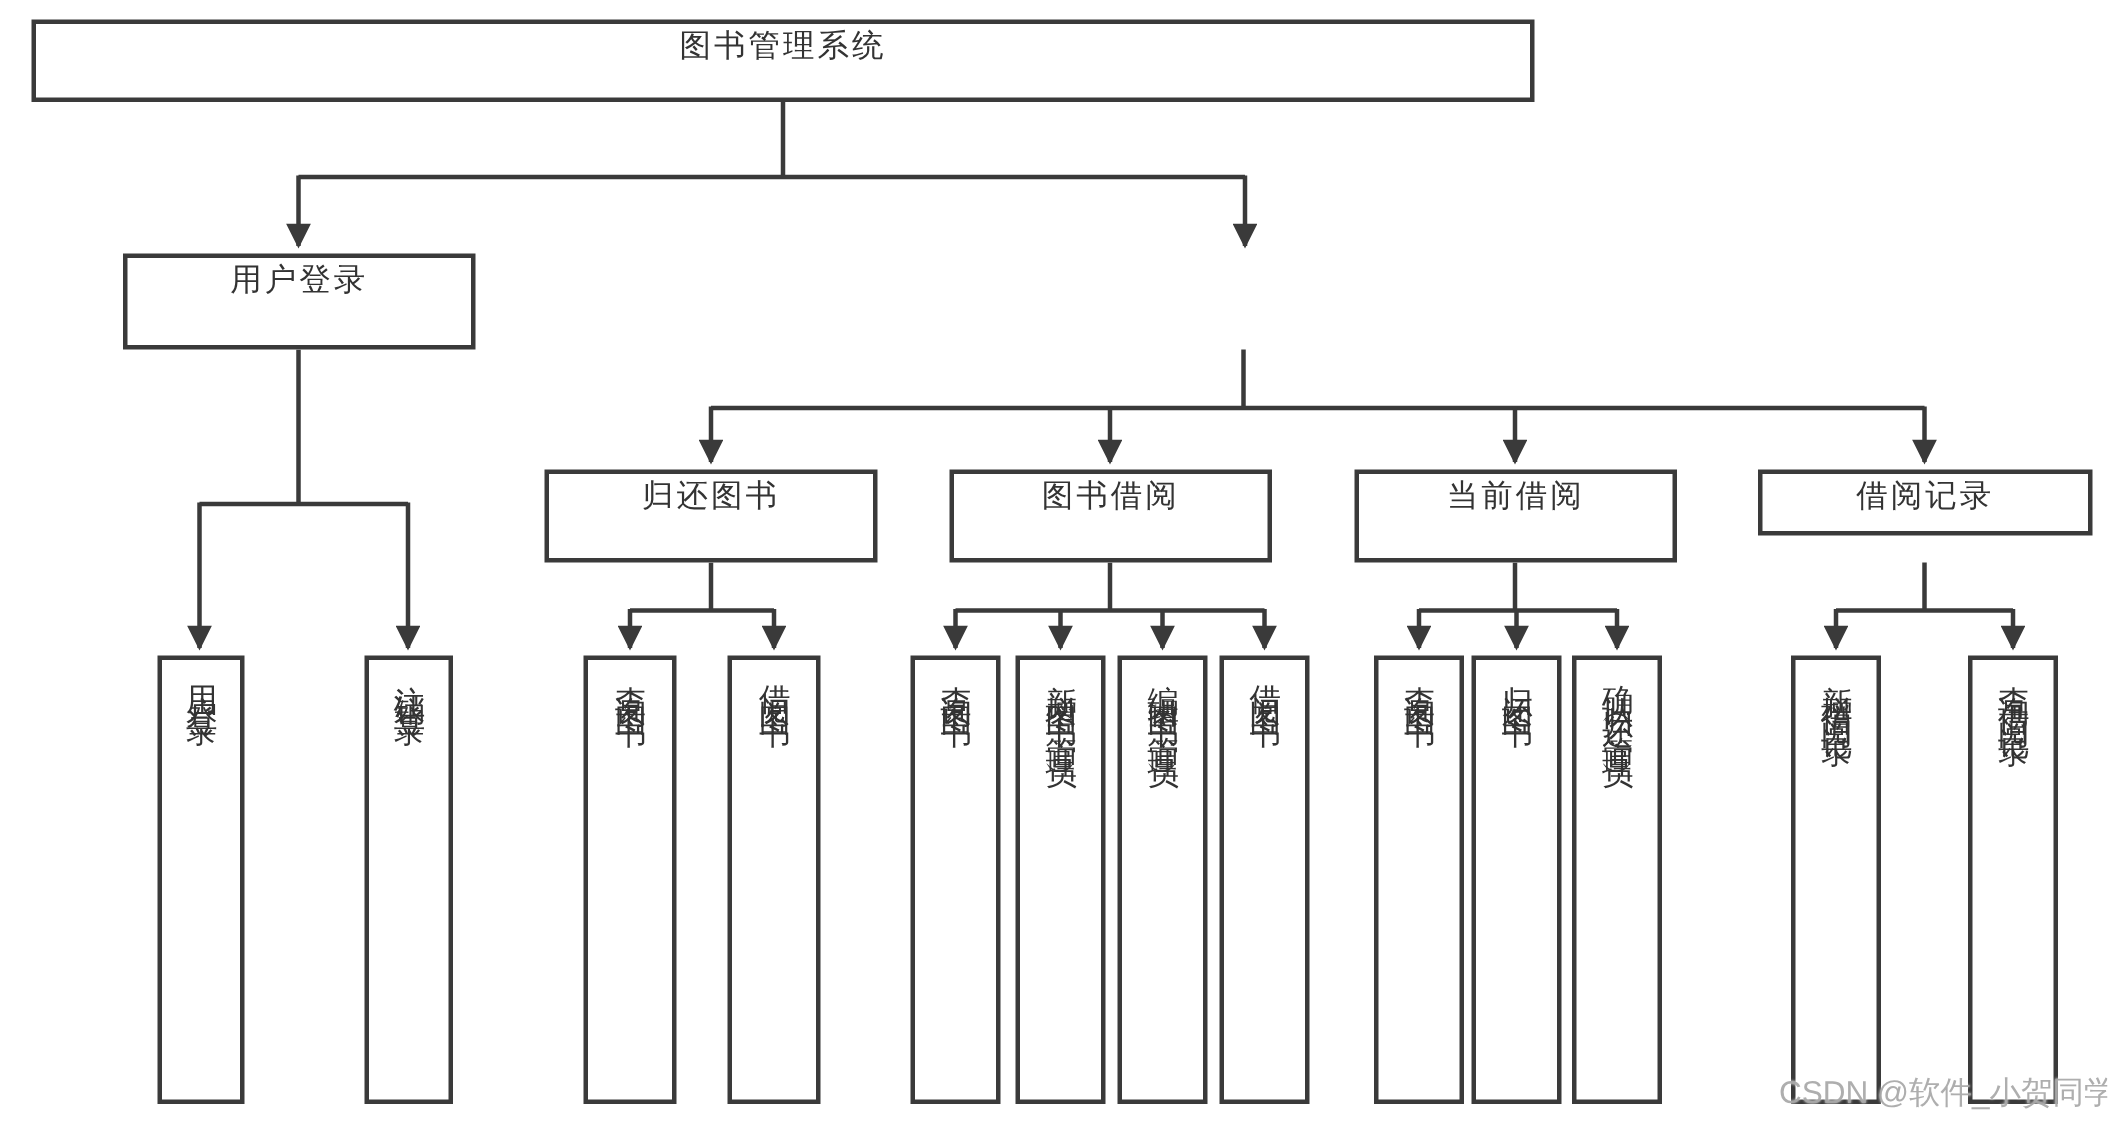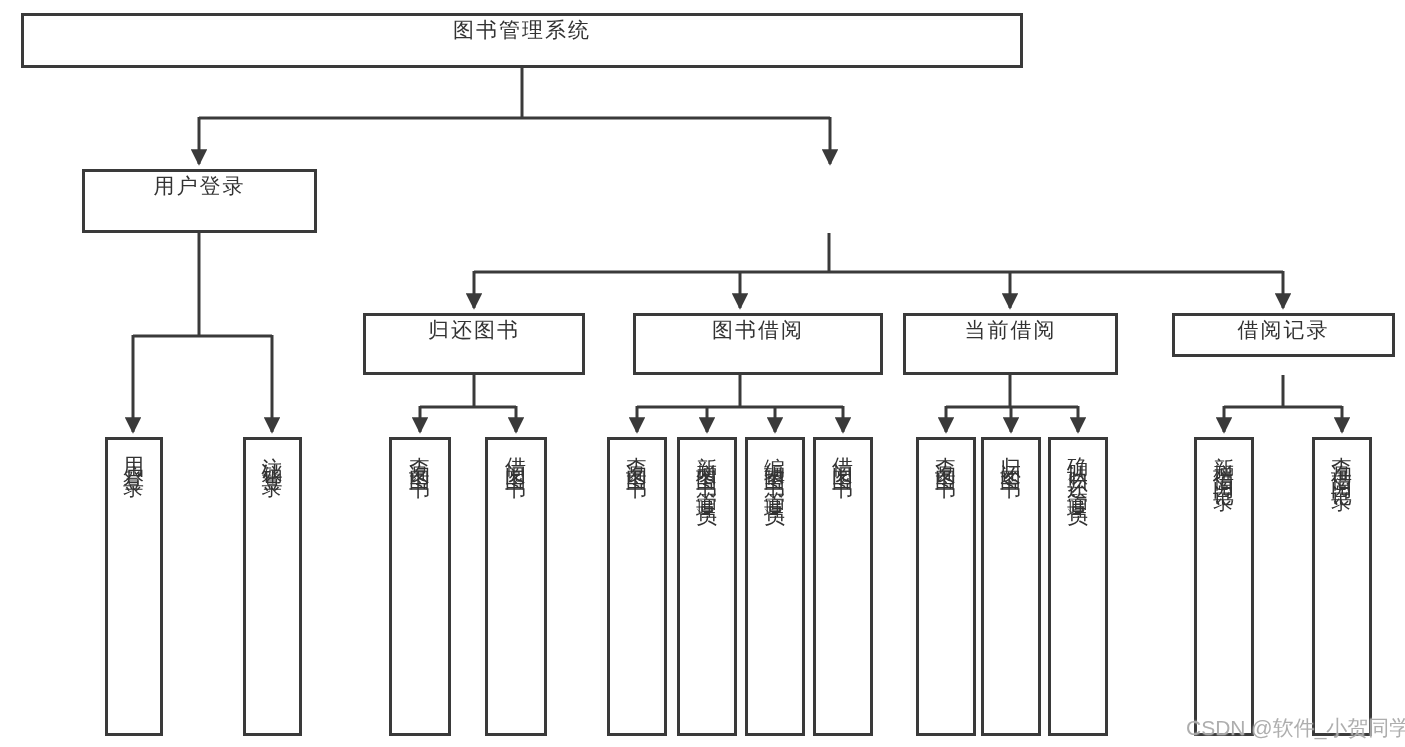--- a/index.html
+++ b/index.html
@@ -114,21 +114,21 @@
     <span class="hlabel">图书管理系统</span>
   </div>
 
   <div class="node" style="left:82px; top:169px; width:235px; height:64px;">
     <span class="hlabel">用户登录</span>
   </div>
 
   <div class="node" style="left:363px; top:313px; width:222px; height:62px;">
     <span class="hlabel">归还图书</span>
   </div>
-  <div class="node" style="left:633px; top:313px; width:250px; height:62px;">
+  <div class="node" style="left:633px; top:313px; width:215px; height:62px;">
     <span class="hlabel">图书借阅</span>
   </div>
   <div class="node" style="left:903px; top:313px; width:215px; height:62px;font-family:Liberation Mono, monospace;">
     <span class="hlabel">当前借阅</span>
   </div>
   <div class="node" style="left:1172px; top:313px; width:223px; height:44px;">
     <span class="hlabel">借阅记录</span>
   </div>
 
   <div class="node leaf" style="left:105px; top:437px; width:58px; height:299px;">

